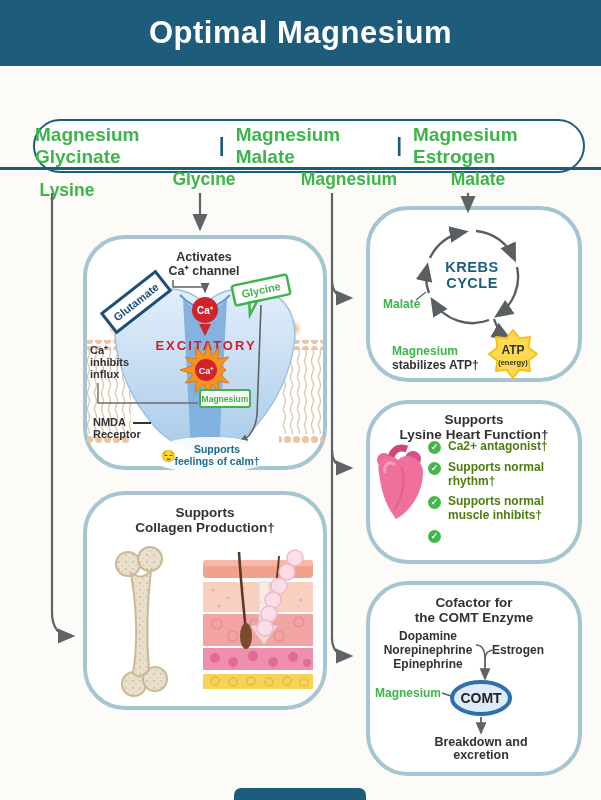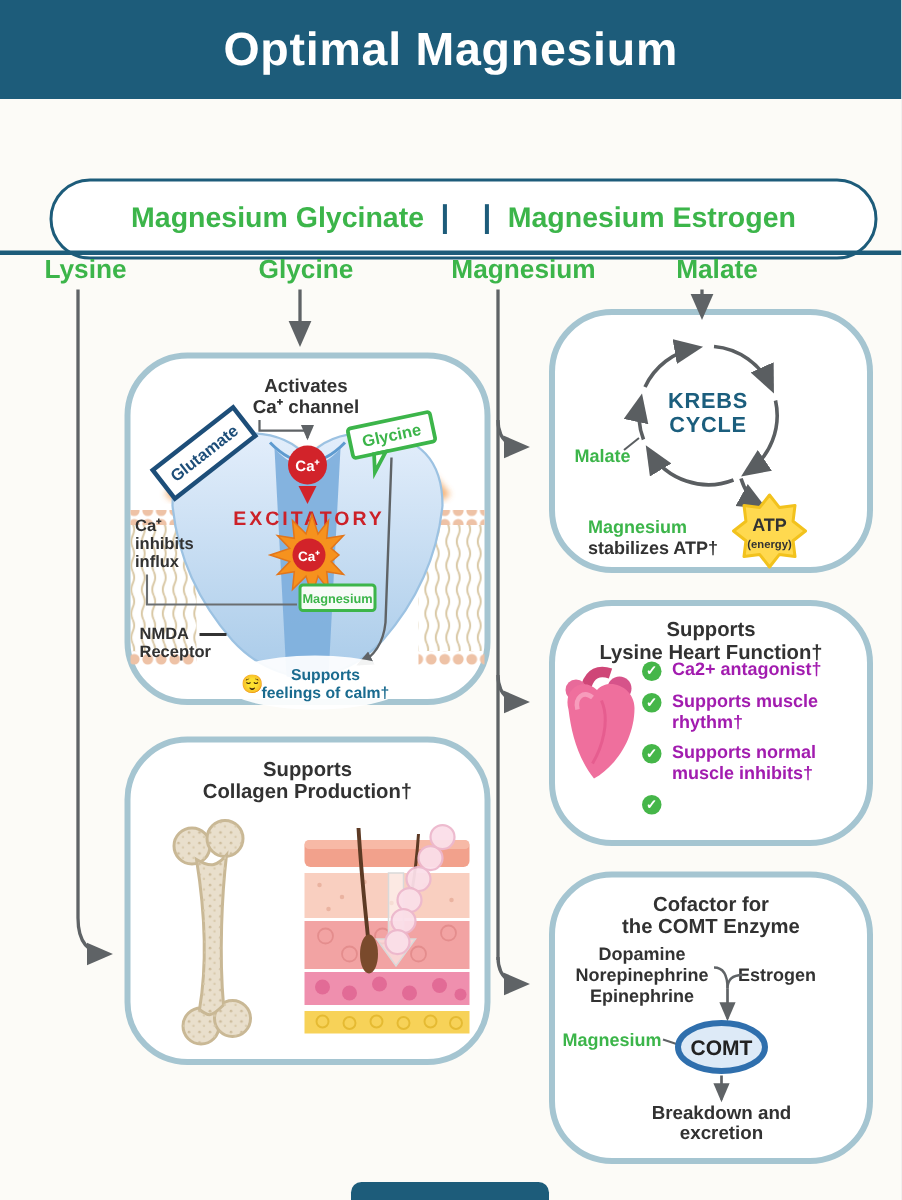--- a/index.html
+++ b/index.html
@@ -18,43 +18,44 @@
   
   .ing{position:absolute;top:169px;color:#3cb54a;font-weight:700;font-size:17.5px;text-align:center;}
   
   .panel{position:absolute;background:#fff;border:4px solid #a5c5d1;border-radius:42px;box-sizing:border-box;}
   .ptitle{position:absolute;text-align:center;color:#323232;font-weight:700;font-size:13.5px;line-height:15px;}
   
   .hlist{position:absolute;left:428px;top:440px;width:152px;}
   .hrow{display:flex;align-items:flex-start;gap:7px;margin-bottom:7px;}
   .chk{flex:0 0 auto;width:13px;height:13px;border-radius:50%;background:#45b649;color:#fff;
        font-size:9px;font-weight:700;line-height:13px;text-align:center;margin-top:1px;}
-  .hrow .t{color:#a21caf;font-weight:700;font-size:12px;line-height:13.5px;width:122px;}
+  .hrow .t{color:#4d7c0f;font-weight:700;font-size:12px;line-height:13.5px;width:122px;}
   svg{position:absolute;overflow:visible;}
   svg text{font-family:"Liberation Sans",sans-serif;}
   .ftab{position:absolute;left:234px;top:788px;width:132px;height:12px;background:#1d5c7a;border-radius:7px 7px 0 0;}
 </style>
 </head>
 <body>
 
 <div id="page">
 
   <div class="hdr">
     <h1>Optimal Magnesium</h1>
   </div>
 
   <div class="pill">
     <span class="f">Magnesium Glycinate</span>
     <span class="sep">|</span>
+    <span class="f">Magnesium Malate</span>
     <span class="sep">|</span>
     <span class="f">Magnesium Estrogen</span>
   </div>
   <div class="rule"></div>
 
-  <div class="ing" style="left:22px;width:70px;">Lysine</div>
+  <div class="ing" style="left:32px;width:70px;margin-top:11px;">Lysine</div>
   <div class="ing" style="left:164px;width:80px;">Glycine</div>
   <div class="ing" style="left:297px;width:104px;">Magnesium</div>
   <div class="ing" style="left:440px;width:76px;">Malate</div>
 
   <div class="panel" style="left:83px;top:235px;width:244px;height:235px;"></div>
   <div class="panel" style="left:83px;top:491px;width:244px;height:219px;"></div>
   <div class="panel" style="left:366px;top:206px;width:216px;height:176px;"></div>
   <div class="panel" style="left:366px;top:400px;width:216px;height:164px;"></div>
   <div class="panel" style="left:366px;top:581px;width:216px;height:195px;"></div>
 
@@ -195,21 +196,21 @@
     <path d="M14 32 C12 24 18 19 24 24" stroke="#f9a8c4" stroke-width="3" fill="none" opacity=".8"></path>
     <path d="M30 26 C36 40 30 58 24 68" stroke="#e25589" stroke-width="2" fill="none" opacity=".7"></path>
   </svg>
   <div class="hlist">
     <div class="hrow">
       <span class="chk">✓</span>
       <span class="t">Ca2+ antagonist†</span>
       </div>
     <div class="hrow">
       <span class="chk">✓</span>
-      <span class="t">Supports muscle rhythm†</span>
+      <span class="t">Supports normal rhythm†</span>
       </div>
     <div class="hrow">
       <span class="chk">✓</span>
       <span class="t">Supports normal muscle inhibits†</span>
       </div>
     <div class="hrow">
       <span class="chk">✓</span>
       </div>
   </div>
 

